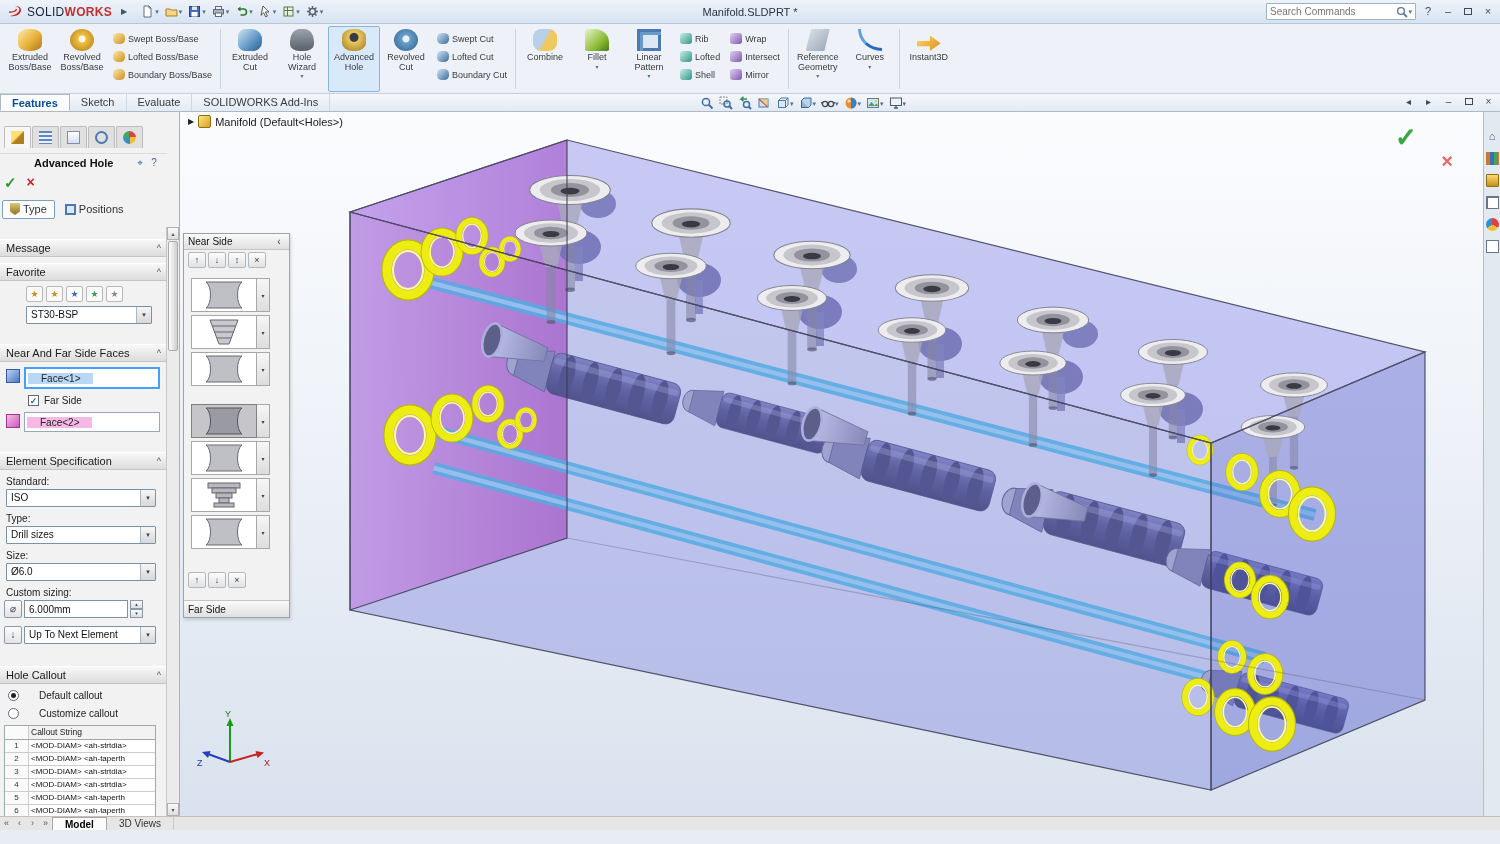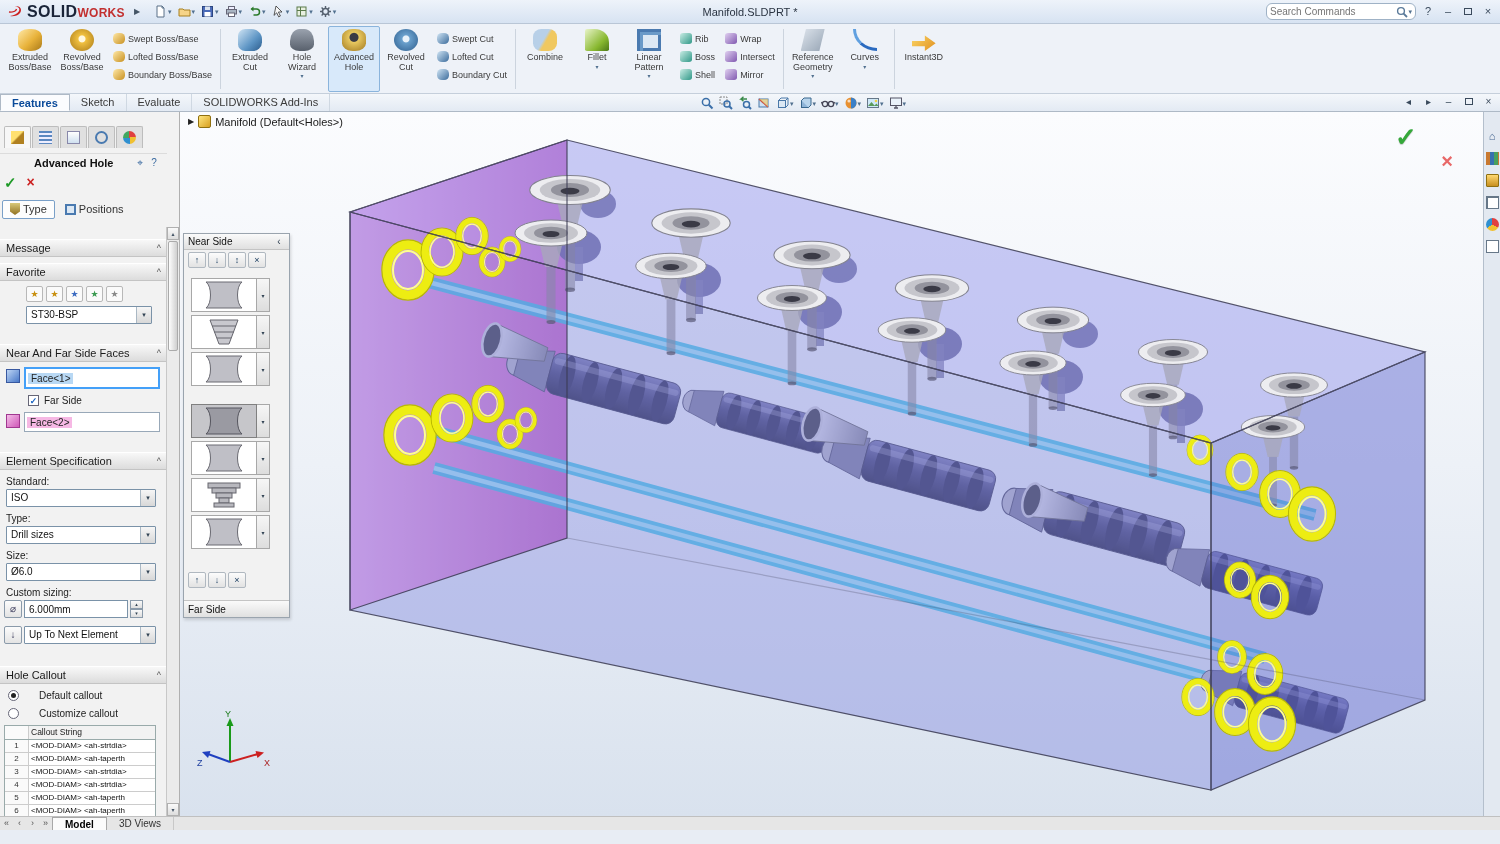--- a/index.html
+++ b/index.html
@@ -2,30 +2,30 @@
 <html><head>
 <meta charset="utf-8">
 <style>
 *{margin:0;padding:0;box-sizing:border-box}
 html,body{width:1500px;height:844px;overflow:hidden;font-family:"Liberation Sans",sans-serif;font-size:11px;color:#222;background:#e8edf4}
 #app{position:relative;width:1500px;height:844px}
 
 #titlebar{position:absolute;top:0;left:0;right:0;height:24px;background:linear-gradient(#eef3fa,#d7e3f2);border-bottom:1px solid #b9c6d6;display:flex;align-items:center;padding:0 4px}
 .logo{display:flex;align-items:center;gap:3px;padding:0 4px}
 .logo-ds{width:16px;height:16px}
-.logo-solid{font-weight:bold;color:#1a2438;font-size:16px;letter-spacing:.3px}
+.logo-solid{font-weight:normal;color:#1a2438;font-size:12px;letter-spacing:.3px}
 .logo-works{font-weight:bold;color:#c23030;font-size:12px;letter-spacing:.3px}
 .tb-exp{font-size:8px;color:#456;padding:0 5px}
 .qat{display:flex;align-items:center;margin-left:6px}
 .tb-btn{display:flex;align-items:center;height:18px;padding:0 3px;border-radius:2px;gap:1px}
 .tb-btn svg{width:13px;height:13px}
 .caret{font-size:7px;color:#51708f;line-height:1}
 #tb-title{position:absolute;left:50%;transform:translateX(-50%);font-size:11px;color:#2a3442}
 .tb-right{position:absolute;right:4px;top:3px;display:flex;align-items:center;gap:4px}
-#searchbox{display:flex;align-items:center;width:150px;height:17px;background:#fff;border:1px solid #9fb2c6;border-radius:6px;padding:0 3px}
+#searchbox{display:flex;align-items:center;width:150px;height:17px;background:#fff;border:1px solid #9fb2c6;border-radius:1px;padding:0 3px}
 #searchbox input{border:none;outline:none;flex:1;font-size:10px;color:#444;font-family:"Liberation Sans",sans-serif;min-width:0}
 .winbtn{width:16px;height:16px;text-align:center;line-height:15px;font-size:11px;color:#3a4a5c}
 
 #ribbon{position:absolute;top:24px;left:0;right:0;height:70px;background:#eef2f8;border-bottom:1px solid #c5cfdb;display:flex;align-items:stretch;padding:2px 2px 1px 4px}
 .rgroup{display:flex;align-items:stretch}
 .rsep{width:1px;background:#ccd4de;margin:3px 3px}
 .rbtn{display:flex;flex-direction:column;align-items:center;justify-content:flex-start;padding:3px 2px 1px;border-radius:2px;text-align:center}
 .rbtn.active{background:#d8e9fa;border:1px solid #8ab4dc;padding:2px 1px 0}
 .ric{width:24px;height:22px;margin-bottom:2px}
 .rlab{font-size:9px;line-height:1.08;color:#3a3a3a;width:48px}
@@ -93,21 +93,21 @@
 .favbtn{width:17px;height:16px;border:1px solid #b8b8b8;background:#fafafa;border-radius:2px;text-align:center;line-height:14px;font-size:9px;color:#c89010}
 .dd{height:18px;background:#fff;border:1px solid #7a92a8;display:flex;align-items:stretch;border-radius:1px}
 .dd-t{flex:1;font-size:10px;line-height:16px;padding-left:4px;color:#111;white-space:nowrap;overflow:hidden}
 .dd-b{width:15px;background:linear-gradient(#f6f6f6,#d8d8d8);border-left:1px solid #aab8c4;text-align:center;font-size:7px;line-height:16px;color:#345}
 .fav-dd{margin:4px 8px 0 26px;width:126px}
 .facerow{display:flex;align-items:flex-start;margin:5px 0 0 6px;gap:4px}
 .cubeic{width:14px;height:14px;margin-top:2px;border:1px solid #3858a0;background:linear-gradient(135deg,#bcd4f4,#4878c8)}
 .cubeic.pink{border-color:#a03890;background:linear-gradient(135deg,#f4bce8,#d058b8)}
 .fld{width:136px;height:22px;background:#fff;border:2px solid #44a0f8;display:flex;align-items:center;padding:1px 2px}
 .fld.far{height:20px;border:1px solid #98a8b8}
-.fld span{font-size:10px;padding:0 3px;background:#b8d8f4}
+.fld span{font-size:10px;padding:0 13px;background:#b8d8f4}
 .fld.far span{background:#f6b8e4}
 .cbrow{display:flex;align-items:center;gap:5px;margin:4px 0 0 28px;height:14px}
 .cb{width:11px;height:11px;border:1px solid #667;background:#fff;font-size:9px;line-height:10px;text-align:center;color:#1560c0;font-weight:bold}
 .lbl{font-size:10px;color:#222;margin:6px 0 2px 6px}
 .pm-dd{margin-left:6px;width:150px}
 .custrow{display:flex;align-items:stretch;margin:2px 0 0 4px;gap:2px;height:18px}
 .sqbtn{width:18px;height:18px;border:1px solid #8a9aaa;background:linear-gradient(#fcfcfc,#e4e4e4);text-align:center;line-height:16px;font-size:10px;color:#335;border-radius:2px}
 .txtin{width:104px;height:18px;border:1px solid #7a92a8;background:#fff;display:flex;align-items:center}
 .txtin input{border:none;outline:none;width:100%;font-size:10px;padding-left:4px;font-family:"Liberation Sans",sans-serif;color:#111}
 .spin{width:13px;display:flex;flex-direction:column}
@@ -336,21 +336,21 @@
           <span class="rlab">Linear Pattern</span>
           <span class="bcaret">▾</span>
         </div>
       <div class="rcol">
         <div class="rsm">
             <span class="rics s-teal"></span>
             <span class="rslab">Rib</span>
           </div>
         <div class="rsm">
             <span class="rics s-teal"></span>
-            <span class="rslab">Boss</span>
+            <span class="rslab">Lofted</span>
           </div>
         <div class="rsm">
             <span class="rics s-teal"></span>
             <span class="rslab">Shell</span>
           </div>
       </div>
       <div class="rcol">
         <div class="rsm">
             <span class="rics s-pur"></span>
             <span class="rslab">Wrap</span>

